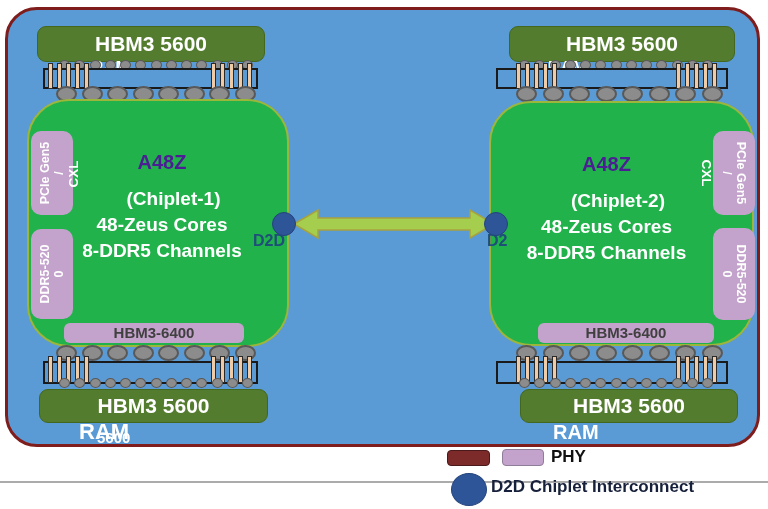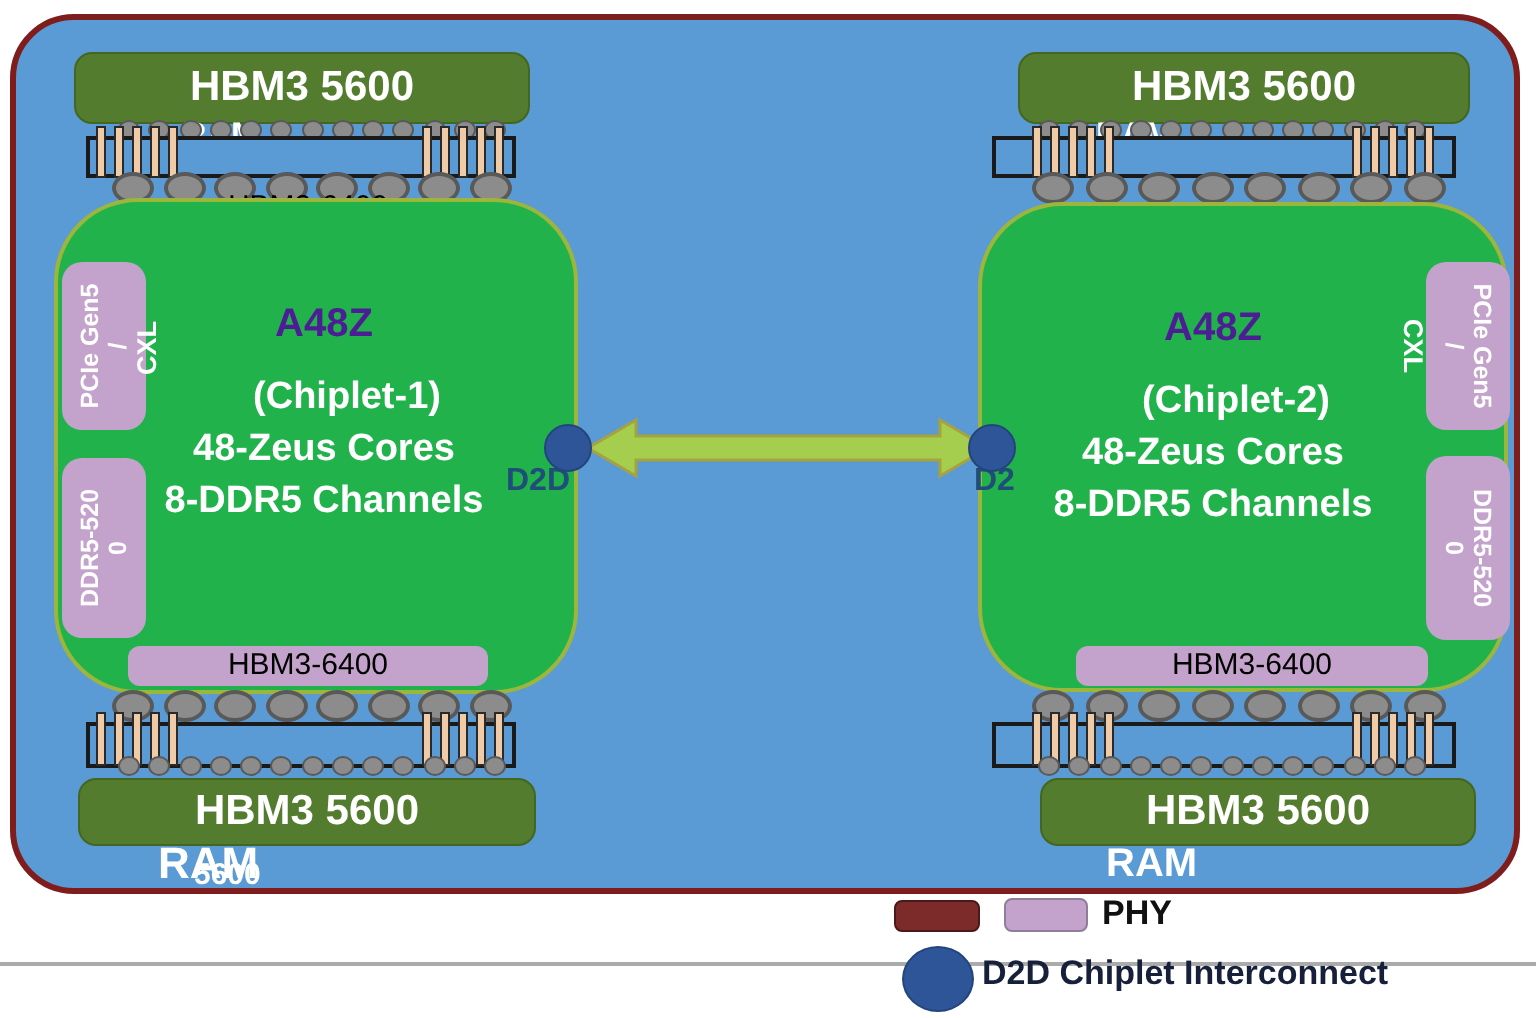--- a/index.html
+++ b/index.html
@@ -15,21 +15,21 @@
     box-sizing:border-box;overflow:hidden;
   }
   
   .hbm-box{
     background:#537C2E;border:1px solid #44671f;border-radius:9px;
     color:#fff;font-weight:bold;font-size:21px;
     display:flex;align-items:center;justify-content:center;box-sizing:border-box;
   }
   
   .phy-bar{background:#C3A3CB;border-radius:6px;}
-  .phy-label{color:#000000;font-weight:normal;font-size:15px;text-align:center;}
+  .phy-label{color:#404040;font-weight:bold;font-size:15px;text-align:center;}
   
   .bump-rect{border:2px solid #1a1a1a;box-sizing:border-box;background:transparent;}
   
   .ball-row{display:flex;justify-content:space-between;align-items:center;}
   .ball{width:9px;height:8px;border-radius:50%;background:#8C8C8C;border:1px solid #595959;flex:0 0 auto;}
   .oval-row{display:flex;justify-content:space-between;align-items:center;}
   .oval{width:21px;height:16px;border-radius:50%;background:#8C8C8C;border:2px solid #595959;flex:0 0 auto;box-sizing:border-box;}
   
   .bar-cluster{display:flex;gap:4px;}
   .ubar{flex:0 0 5px;height:100%;background:#F0CBA8;border:1px solid #2a2a2a;box-sizing:border-box;}

